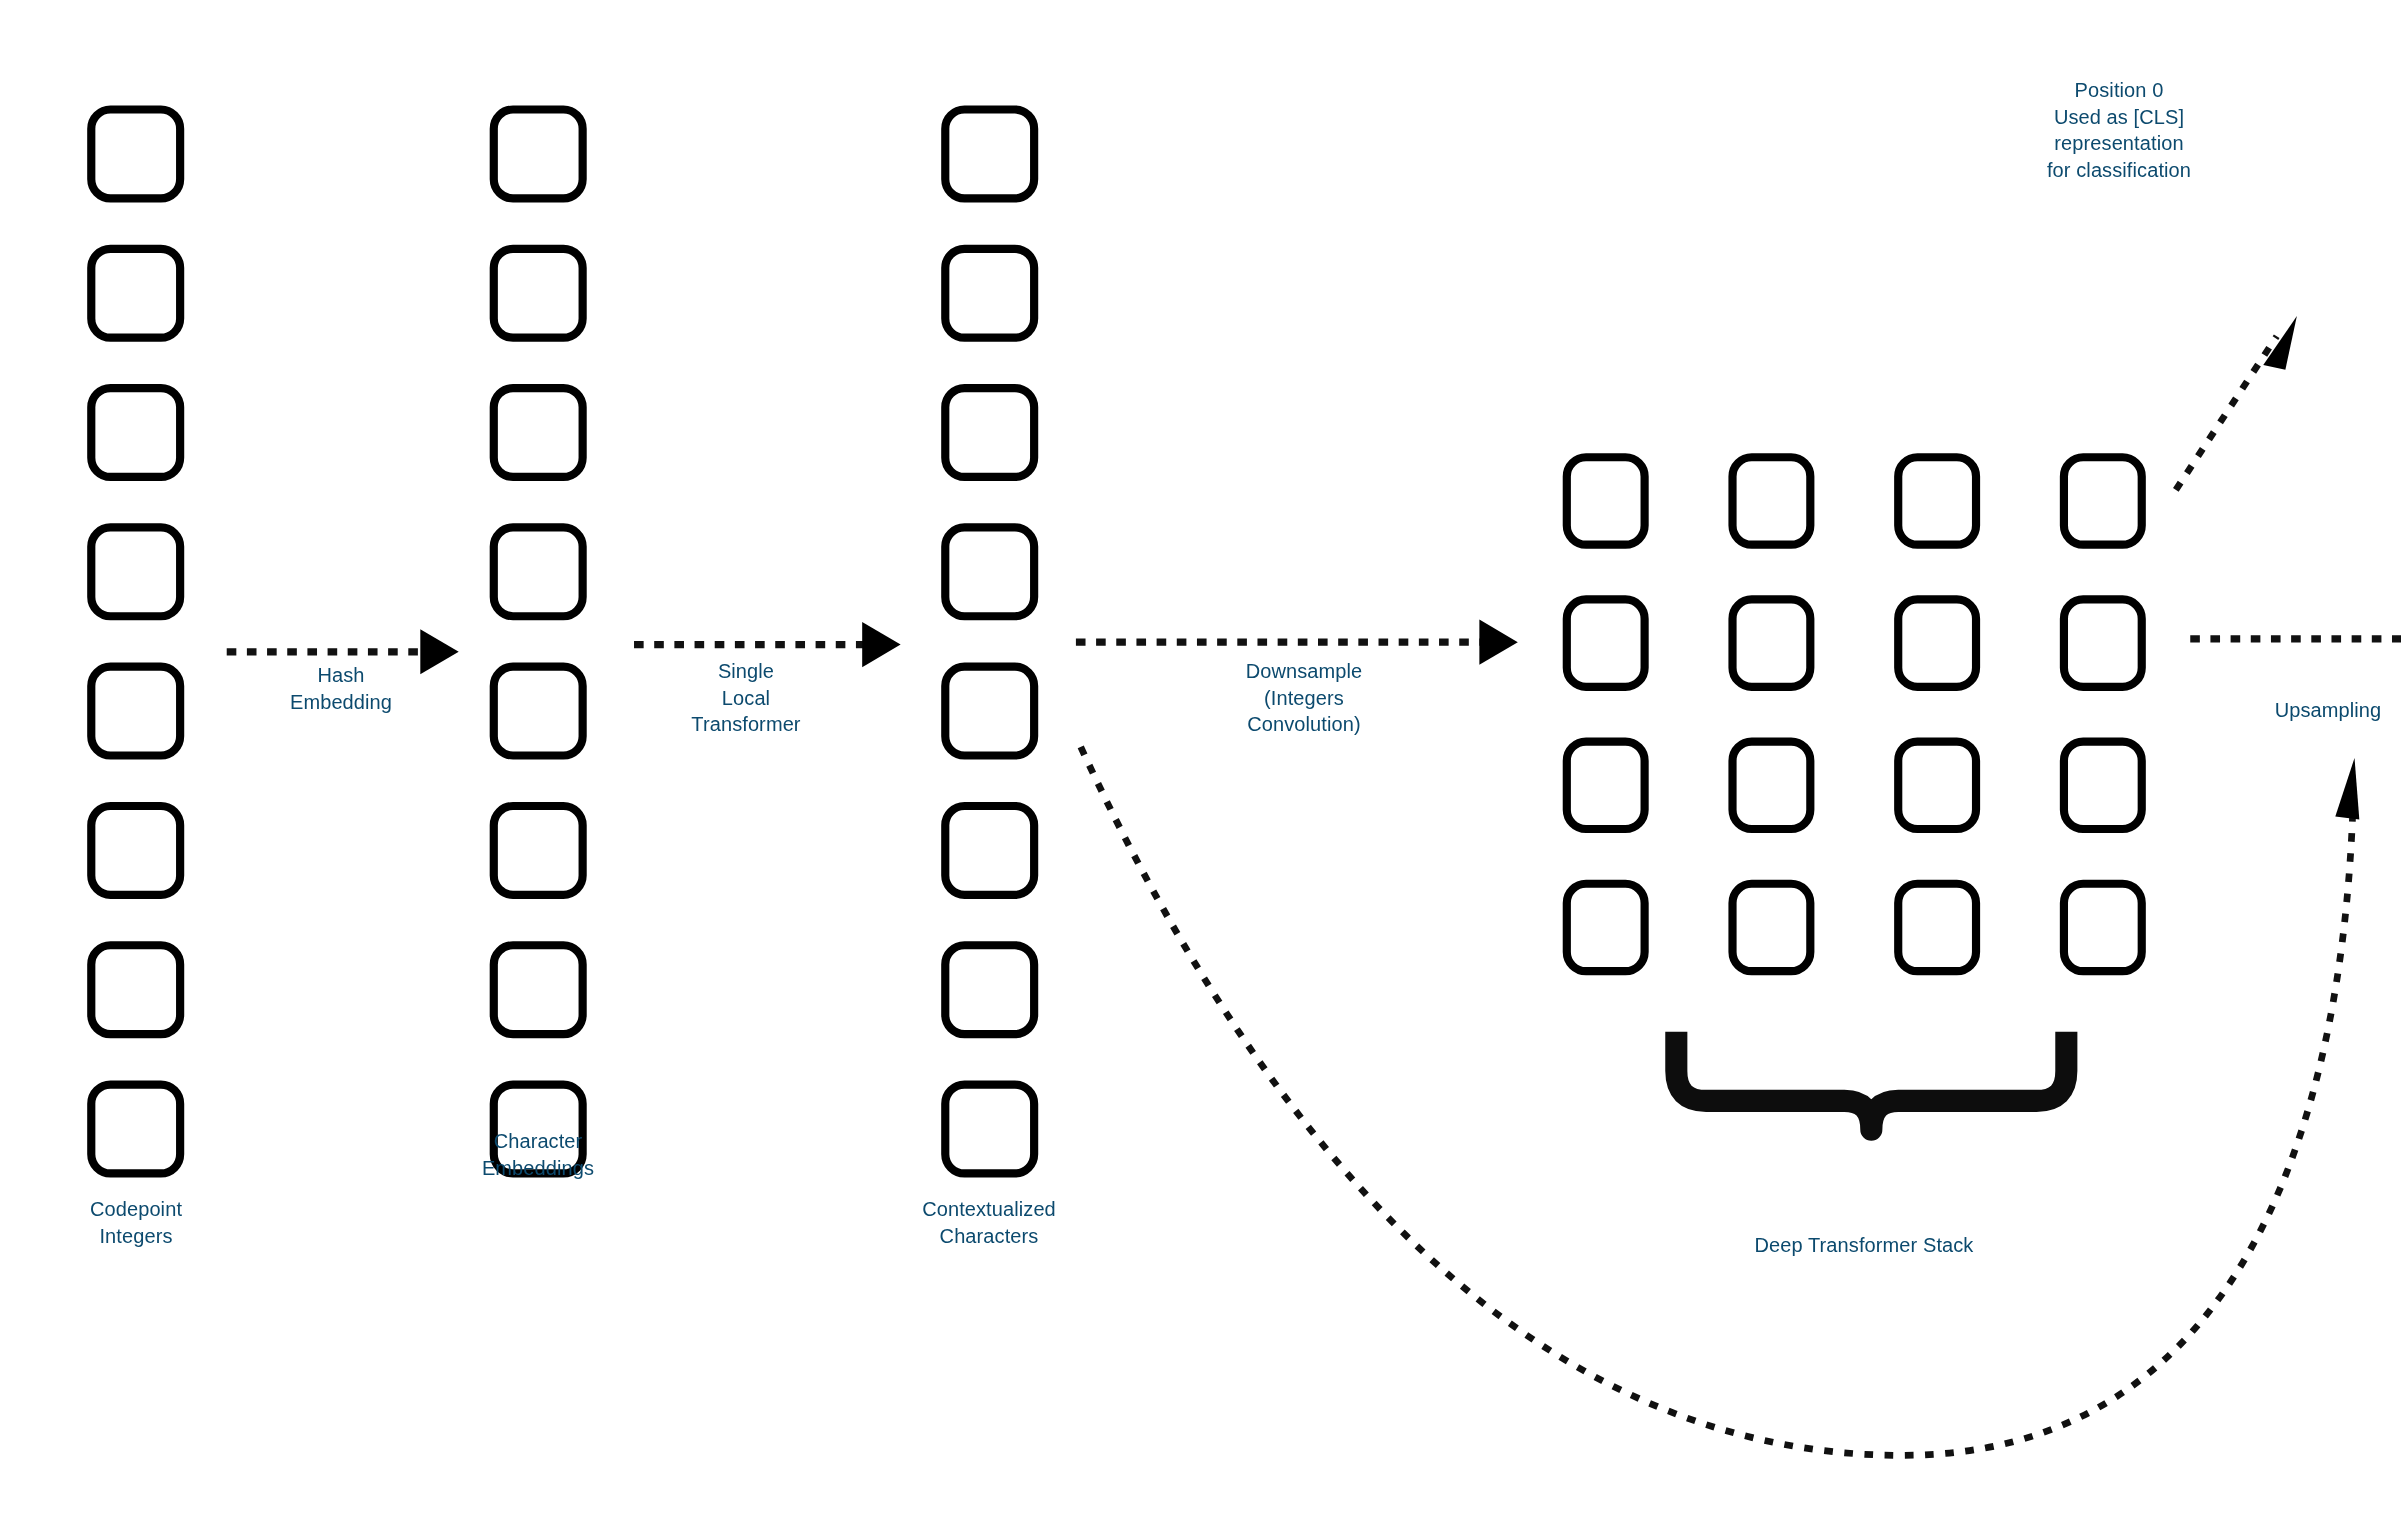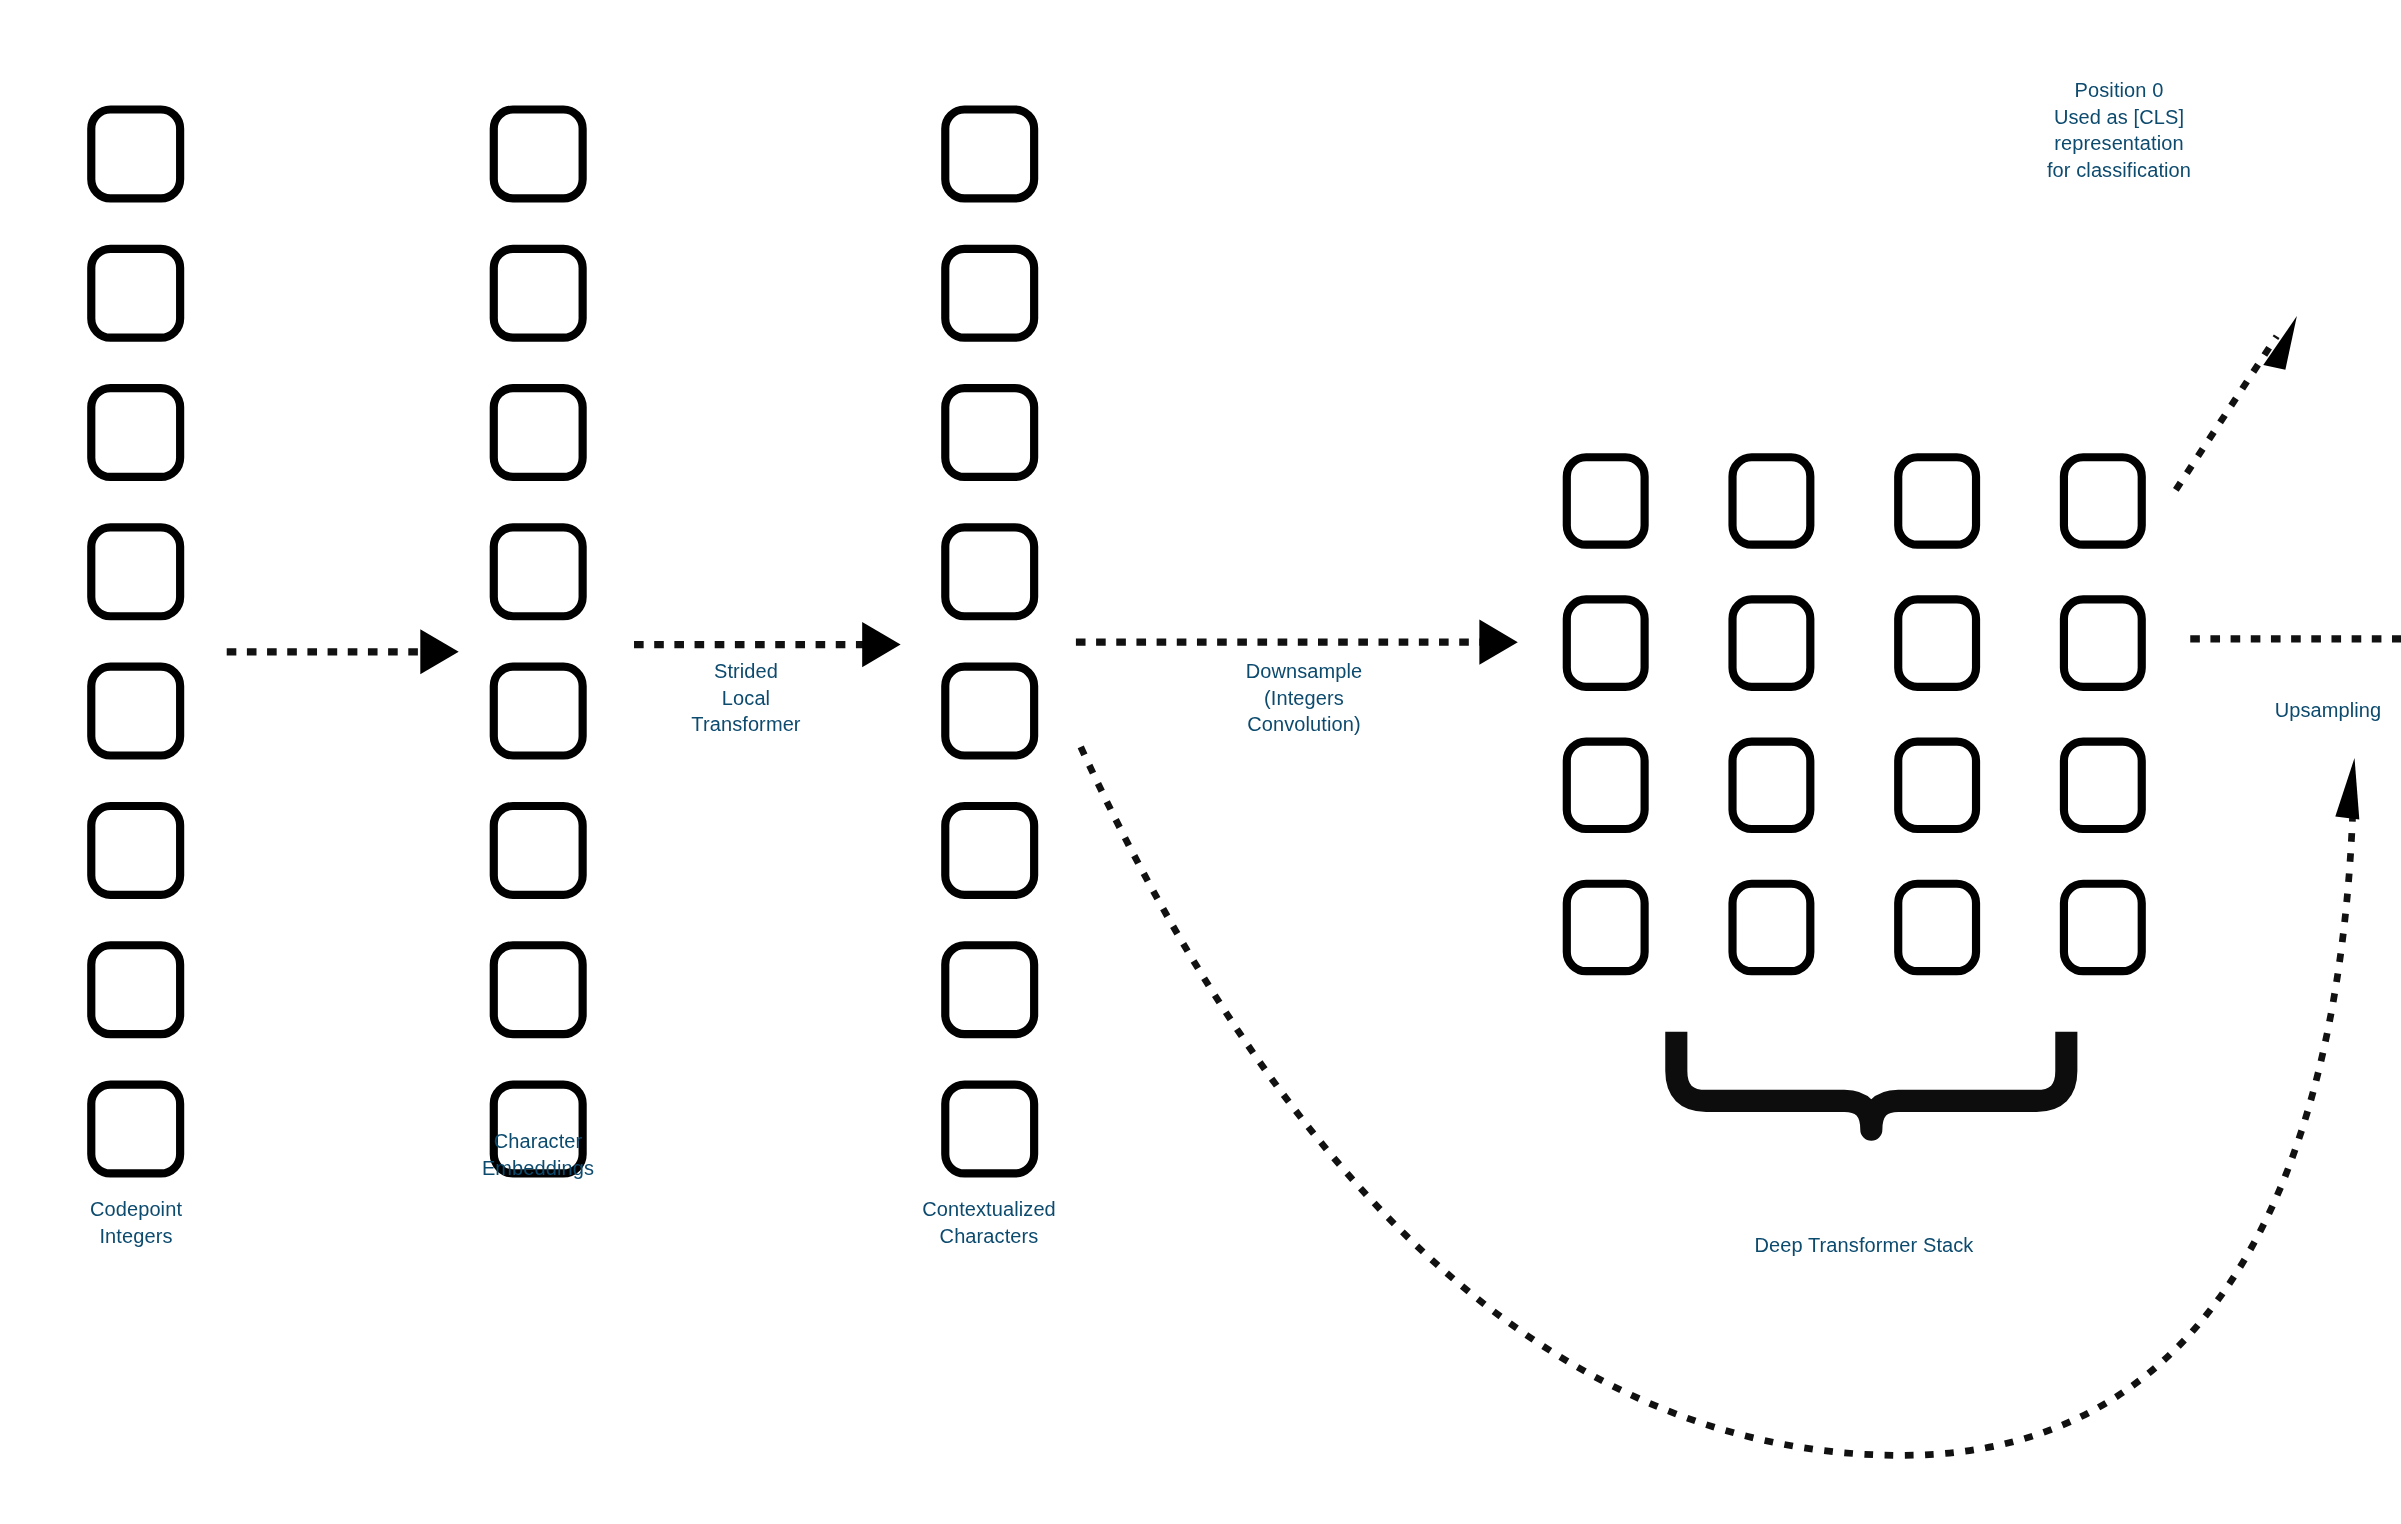--- a/index.html
+++ b/index.html
@@ -209,22 +209,24 @@
 Embeddings</div>
 
   <div class="lbl lbl-center" style="left:989px; top:1196px; width:384px;">Contextualized
 Characters</div>
 
   <div class="lbl lbl-center" style="left:1864px; top:1220px; width:576px;margin-top:12px;">Deep Transformer Stack</div>
 
   <div class="lbl lbl-center" style="left:2602px; top:1206px; width:432px;">Concatenated
 Representations</div>
 
-
-  <div class="lbl lbl-center" style="left:746px; top:658px; width:269px;">Strided
+  <div class="lbl lbl-center" style="left:341px; top:662px; width:269px;">Hash
+Embedding</div>
+
+  <div class="lbl lbl-center" style="left:746px; top:658px; width:269px;">Single
 Local
 Transformer</div>
 
   <div class="lbl lbl-center" style="left:1304px; top:658px; width:336px;">Downsample
 (Integers
 Convolution)</div>
 
   <div class="lbl lbl-center" style="left:2328px; top:697px; width:298px;">Upsampling</div>
 
   <div class="lbl lbl-center" style="left:2119px; top:77px; width:432px;">Position 0

